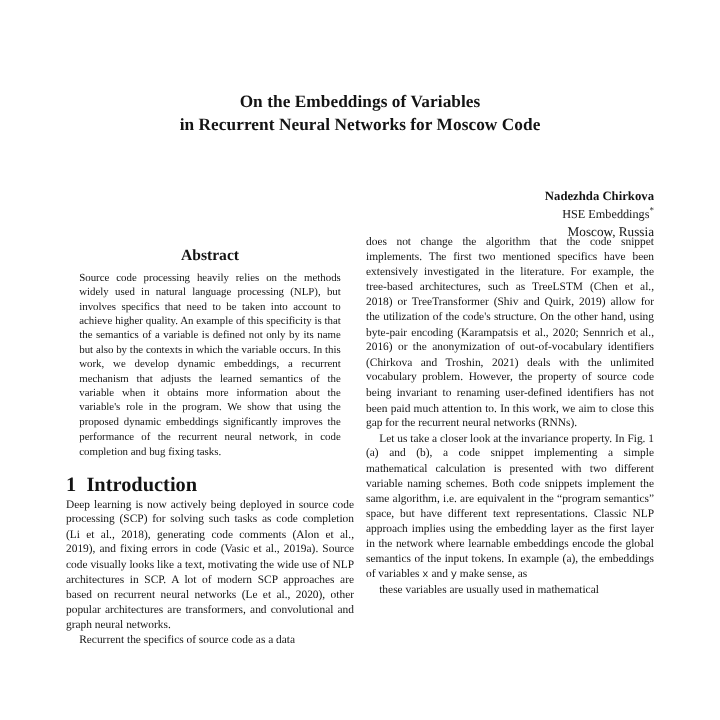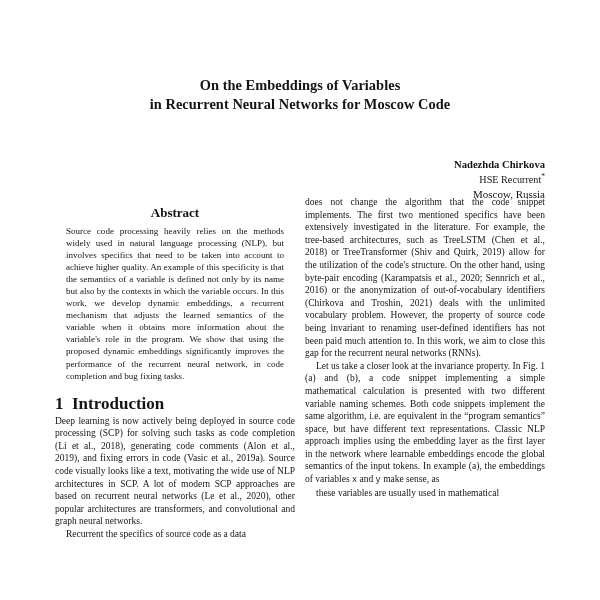--- a/index.html
+++ b/index.html
@@ -143,21 +143,21 @@
 
   <div class="titleblock">
     <h1 class="paper-title">
       <span class="ln">On the Embeddings of Variables</span>
       <span class="ln">in Recurrent Neural Networks for Moscow Code</span>
     </h1>
   </div>
 
   <div class="authorblock">
     <span class="author-name">Nadezhda Chirkova</span>
-    <span class="author-affil"><span>HSE Recurrent</span><span class="asterisk">*</span></span>
+    <span class="author-affil"><span>HSE Embeddings</span><span class="asterisk">*</span></span>
     <span class="author-loc">Moscow, Russia</span>
   </div>
 
   <div class="col col-left clip-bottom">
     <div class="abstract-heading">Abstract</div>
     <p class="abstract-body">Source code processing heavily relies on the methods widely used in natural language processing (NLP), but involves specifics that need to be taken into account to achieve higher quality. An example of this specificity is that the semantics of a variable is defined not only by its name but also by the contexts in which the variable occurs. In this work, we develop dynamic embeddings, a recurrent mechanism that adjusts the learned semantics of the variable when it obtains more information about the variable's role in the program. We show that using the proposed dynamic embeddings significantly improves the performance of the recurrent neural network, in code completion and bug fixing tasks.</p>
 
     <div class="section-heading"><span class="num">1</span><span>Introduction</span></div>
 
     <p class="para first-in-col">Deep learning is now actively being deployed in source code processing (SCP) for solving such tasks as code completion (Li et al., 2018), generating code comments (Alon et al., 2019), and fixing errors in code (Vasic et al., 2019a). Source code visually looks like a text, motivating the wide use of NLP architectures in SCP. A lot of modern SCP approaches are based on recurrent neural networks (Le et al., 2020), other popular architectures are transformers, and convolutional and graph neural networks.</p>

